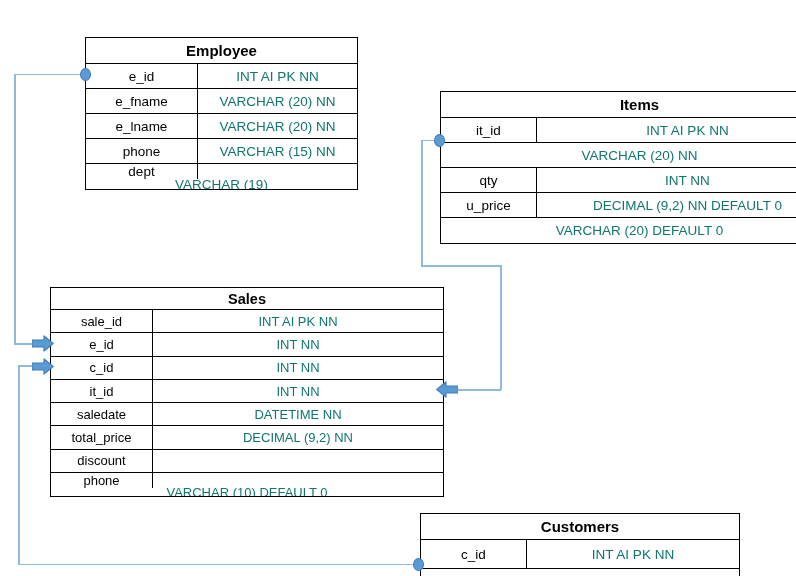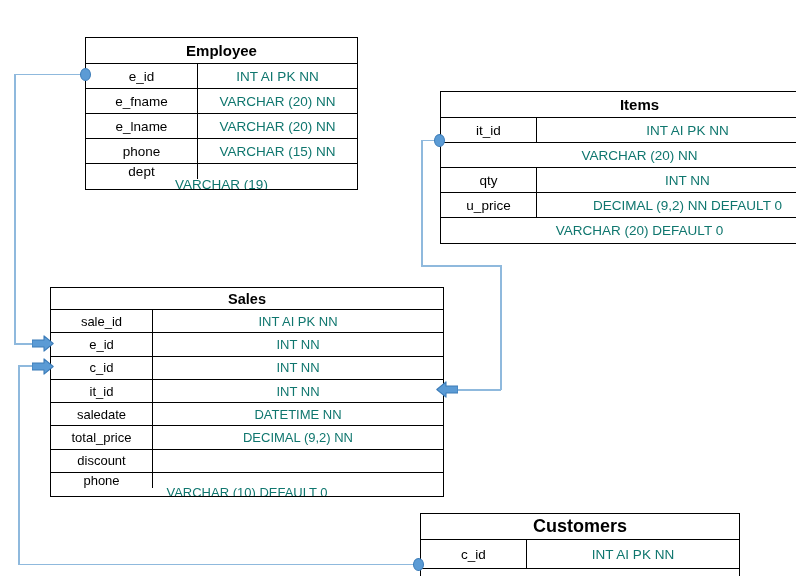--- a/index.html
+++ b/index.html
@@ -79,21 +79,21 @@
   .t-items .cell-name { width: 96px; font-size: 13.5px; }
   .t-items .cell-type { font-size: 13.5px; }
 
   .t-sales { left: 50px; top: 287px; width: 394px; }
   .t-sales .tbl-title { height: 22px; font-size: 14.5px; }
   .t-sales .tbl-row { height: 23.3px; }
   .t-sales .cell-name { width: 102px; font-size: 13px; text-align: right; }
   .t-sales .cell-type { font-size: 13px; }
 
   .t-customers { left: 420px; top: 513px; width: 320px; }
-  .t-customers .tbl-title { height: 26px; font-size: 18px; }
+  .t-customers .tbl-title { height: 26px; font-size: 15px; }
   .t-customers .tbl-row { height: 29px; }
   .t-customers .cell-name { width: 106px; font-size: 13.5px; }
   .t-customers .cell-type { font-size: 13.5px; }
 
   
   .conn-line {
     position: absolute;
     background: #8FB9DD;
     z-index: 2;
   }

